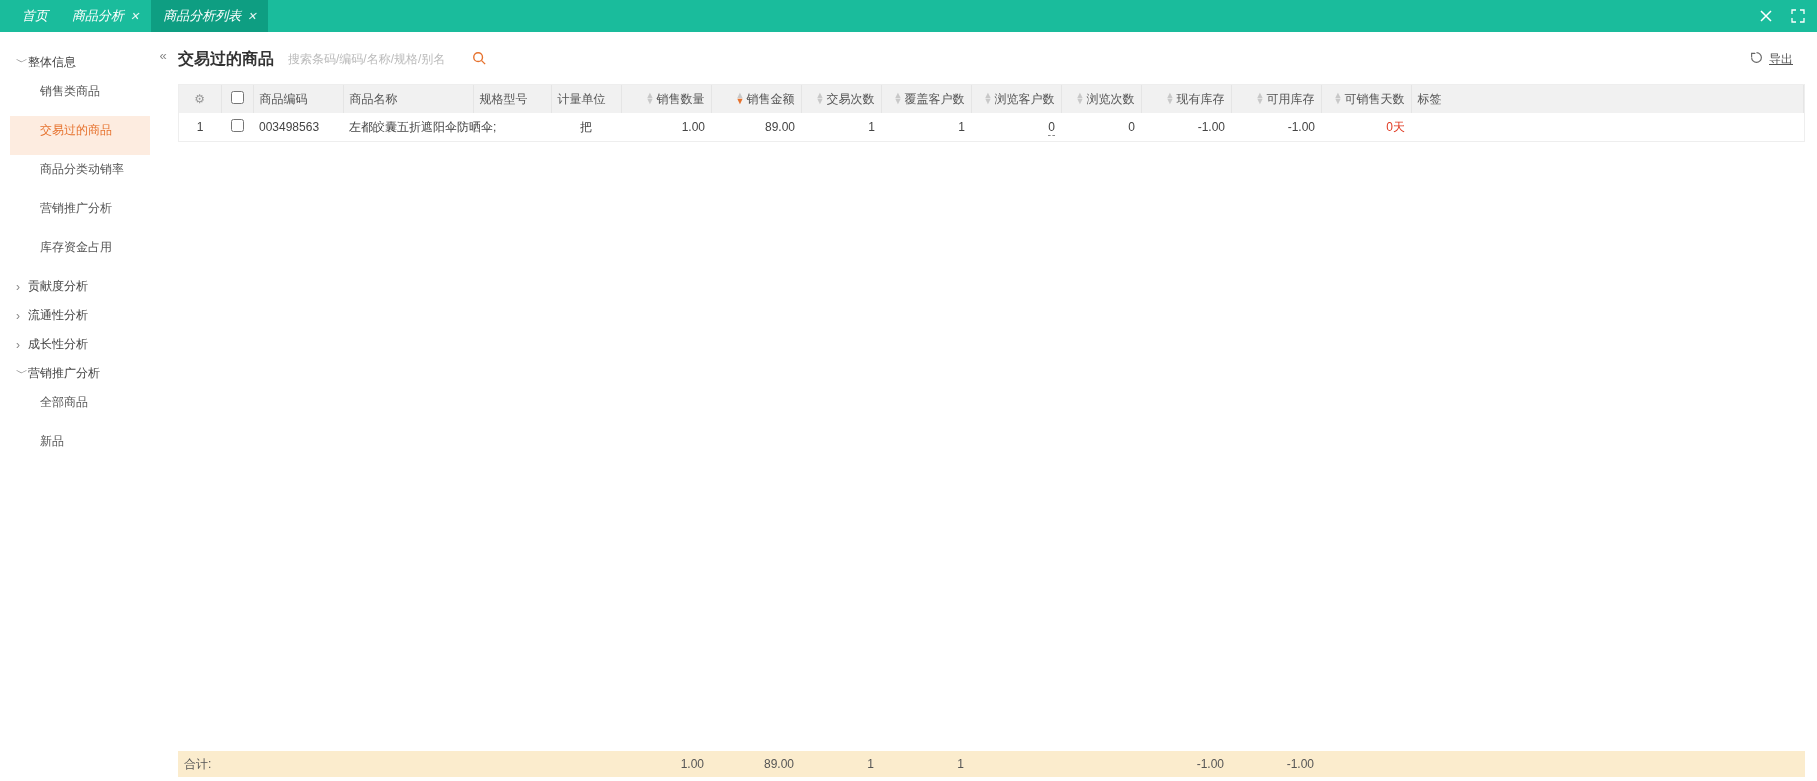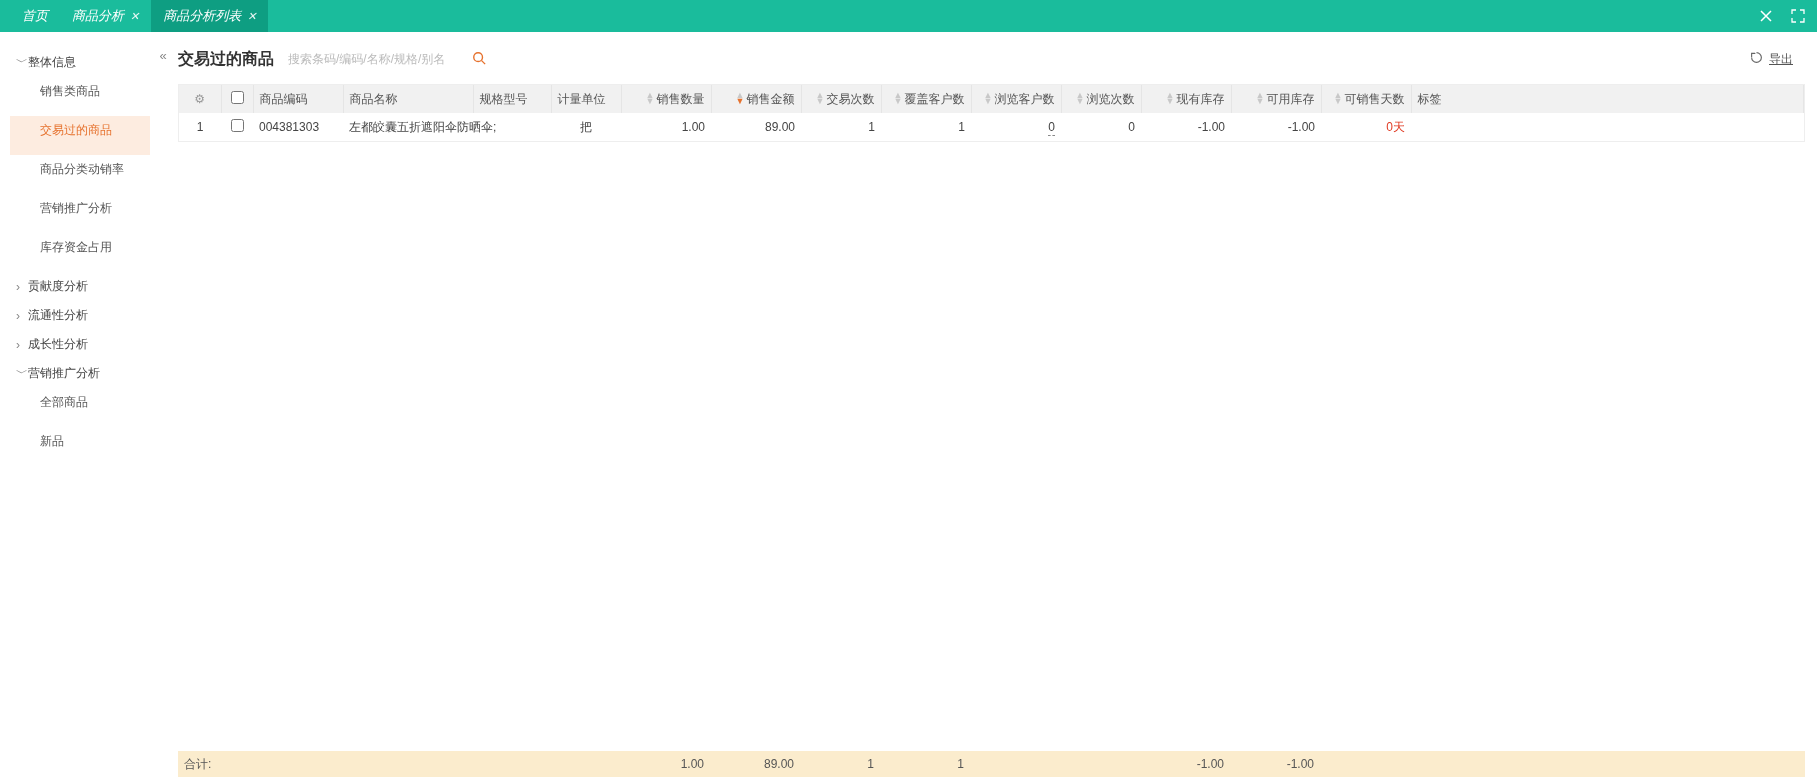--- a/index.html
+++ b/index.html
@@ -301,21 +301,21 @@
                   <span class="up">▲</span>
                   <span class="dn">▼</span>
                 </span><span>可销售天数</span></th>
             <th>标签</th>
           </tr>
         </thead>
         <tbody>
           <tr>
             <td style="text-align:center">1</td>
             <td style="text-align:center"><input type="checkbox" class="chk" style=""></td>
-            <td>004381303</td>
+            <td>003498563</td>
             <td>左都皎囊五折遮阳伞防晒伞;</td>
             <td></td>
             <td style="text-align:center">把</td>
             <td class="num">1.00</td>
             <td class="num">89.00</td>
             <td class="num">1</td>
             <td class="num">1</td>
             <td class="num"><span class="dashed-under">0</span></td>
             <td class="num">0</td>
             <td class="num">-1.00</td>

